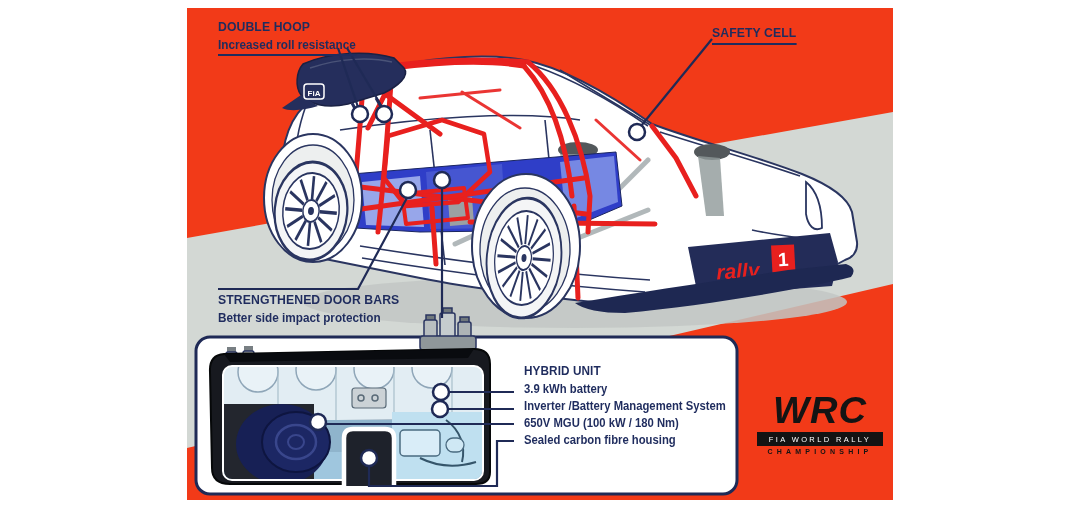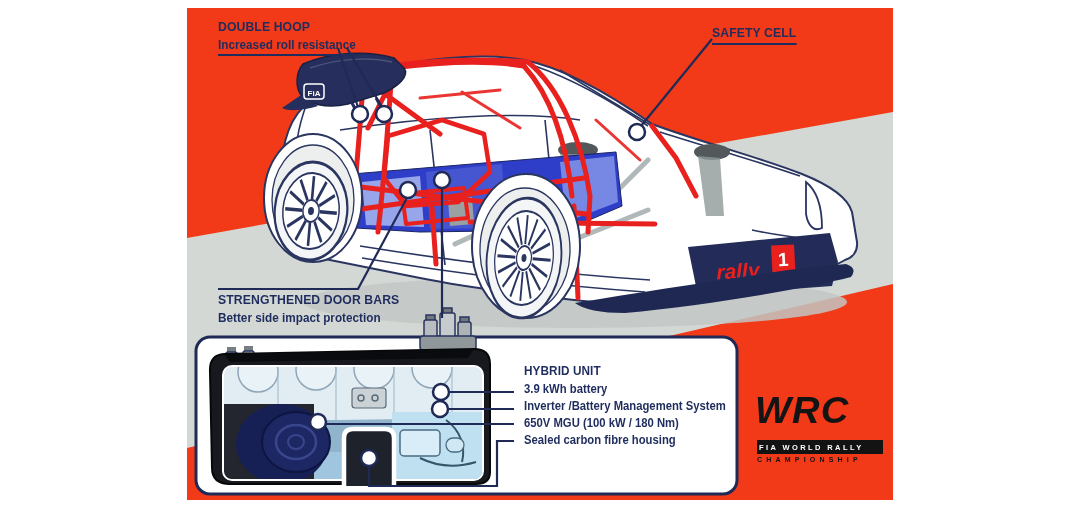--- a/index.html
+++ b/index.html
@@ -6,24 +6,24 @@
   .stage{position:relative;width:1078px;height:516px;background:#ffffff;overflow:hidden;
          font-family:"Liberation Sans",sans-serif;}
   .stage svg.art{position:absolute;left:0;top:0;}
   .lbl{position:absolute;color:#1F2C5E;font-weight:bold;transform:scaleX(.94);
        transform-origin:0 0;white-space:nowrap;line-height:1.15;}
   .lbl .title{font-size:13px;letter-spacing:.1px;}
   .lbl .sub{font-size:12.5px;margin-top:3px;}
   .underl{border-bottom:2.5px solid #1F2C5E;padding-bottom:2px;display:inline-block;}
   .hy .title{font-size:12.5px;margin-bottom:3px;}
   .hy .item{font-size:12px;line-height:17px;}
-  .wrc{position:absolute;left:757px;top:393px;width:126px;color:#141414;}
+  .wrc{position:absolute;left:757px;top:393px;width:126px;text-align:center;color:#141414;}
   .wrc .mark{font-size:37px;font-weight:bold;font-style:italic;letter-spacing:1px;
              line-height:.95;transform:scaleX(1.03);transform-origin:50% 50%;}
-  .wrc .bar{margin-top:12px;background:#131313;color:#ffffff;font-size:7.5px;font-weight:bold;
+  .wrc .bar{margin-top:4px;background:#131313;color:#ffffff;font-size:7.5px;font-weight:normal;
             letter-spacing:2.4px;padding:3px 2px 2px 2px;}
   .wrc .champ{margin-top:2px;font-size:7px;font-weight:bold;letter-spacing:4.2px;color:#131313;}
 </style>
 </head>
 <body>
 
 <div class="stage">
 
   <svg class="art" width="1078" height="516" viewBox="0 0 1078 516">
 

